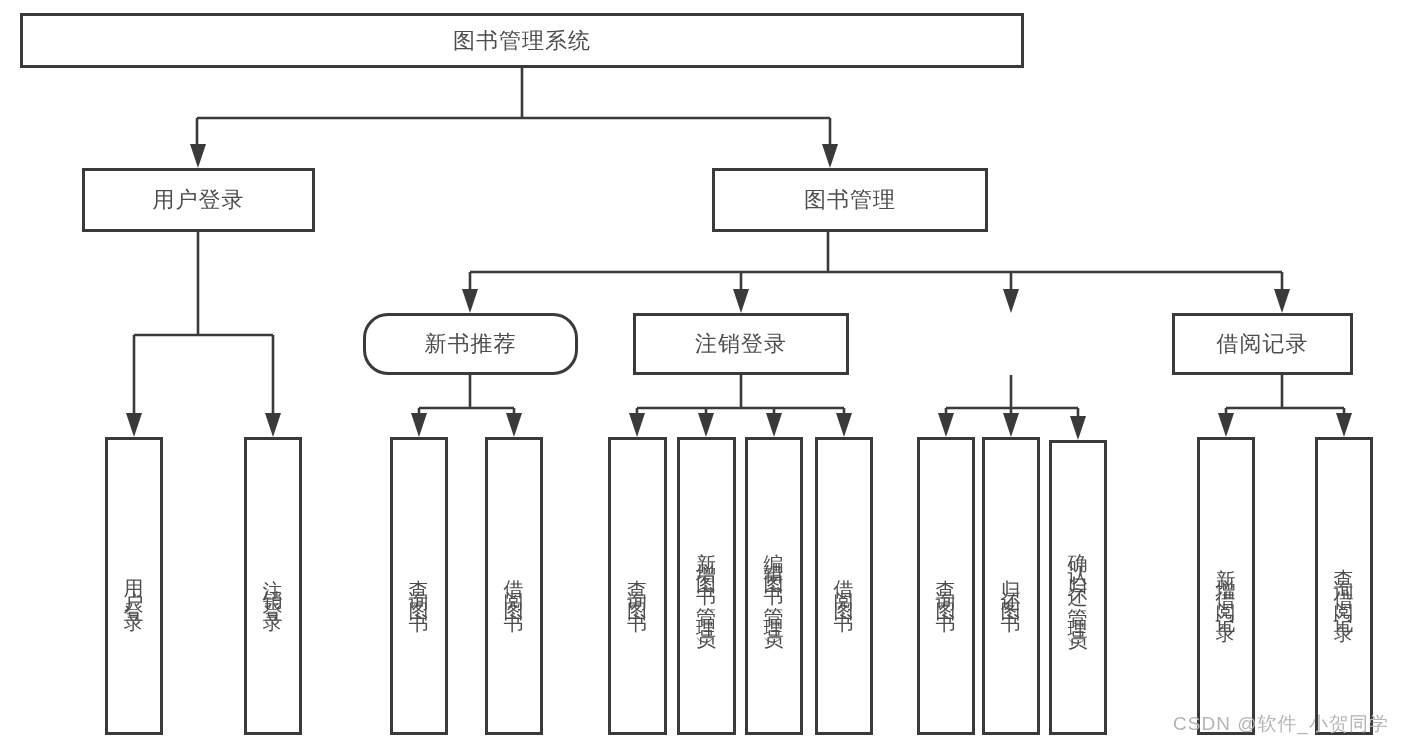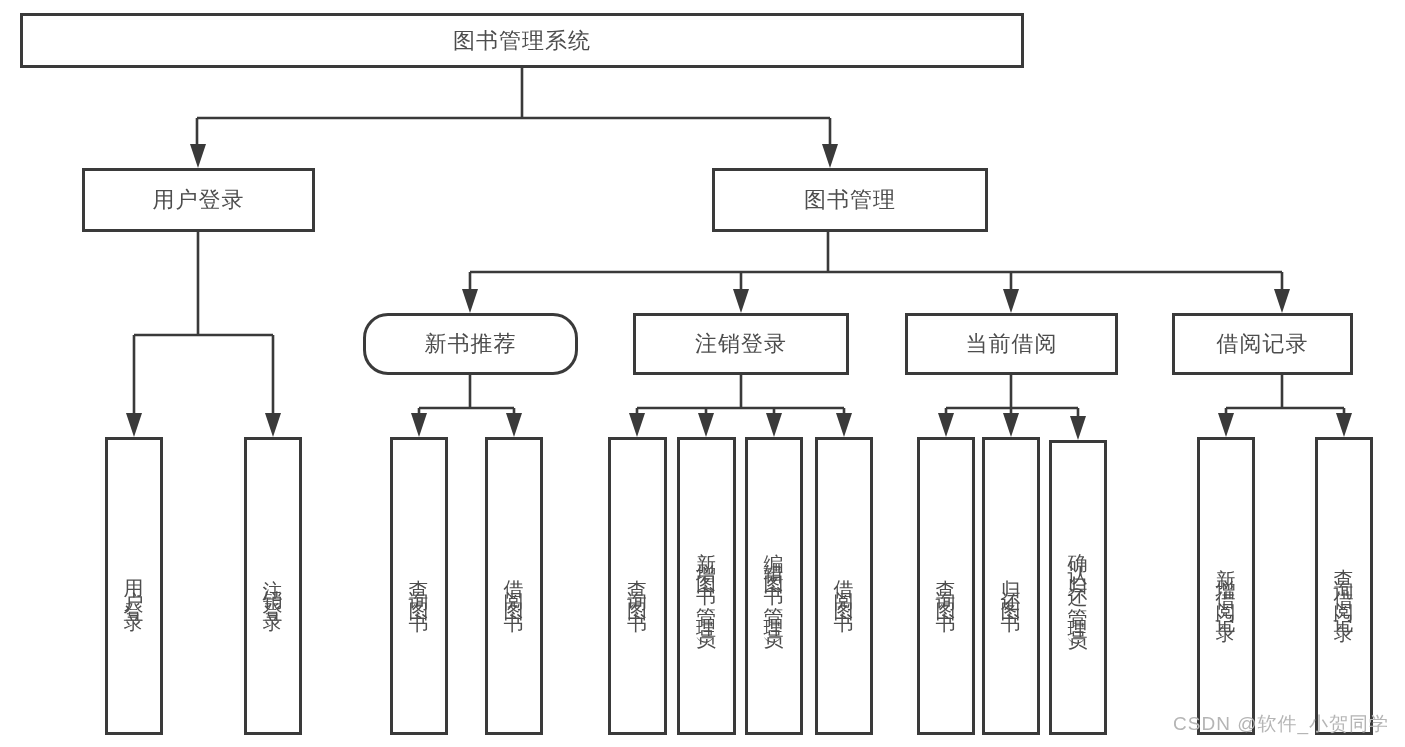--- a/index.html
+++ b/index.html
@@ -79,23 +79,20 @@
   <div class="node hbox" style="left:712px;top:168px;width:276px;height:64px;">
     <span>图书管理</span>
   </div>
 
   <div class="node hbox" style="left:363px;top:313px;width:215px;height:62px;border-radius:25px;">
     <span>新书推荐</span>
   </div>
   <div class="node hbox" style="left:633px;top:313px;width:216px;height:62px;">
     <span>注销登录</span>
   </div>
-  <div class="node hbox" style="left:905px;top:313px;width:213px;height:62px;">
-    <span>当前借阅</span>
-  </div>
   <div class="node hbox" style="left:1172px;top:313px;width:181px;height:62px;">
     <span>借阅记录</span>
   </div>
 
   <div class="node vbox" style="left:105px;top:437px;width:58px;height:298px;">
     <span>用户登录</span>
   </div>
   <div class="node vbox" style="left:244px;top:437px;width:58px;height:298px;">
     <span>注销登录</span>
   </div>

